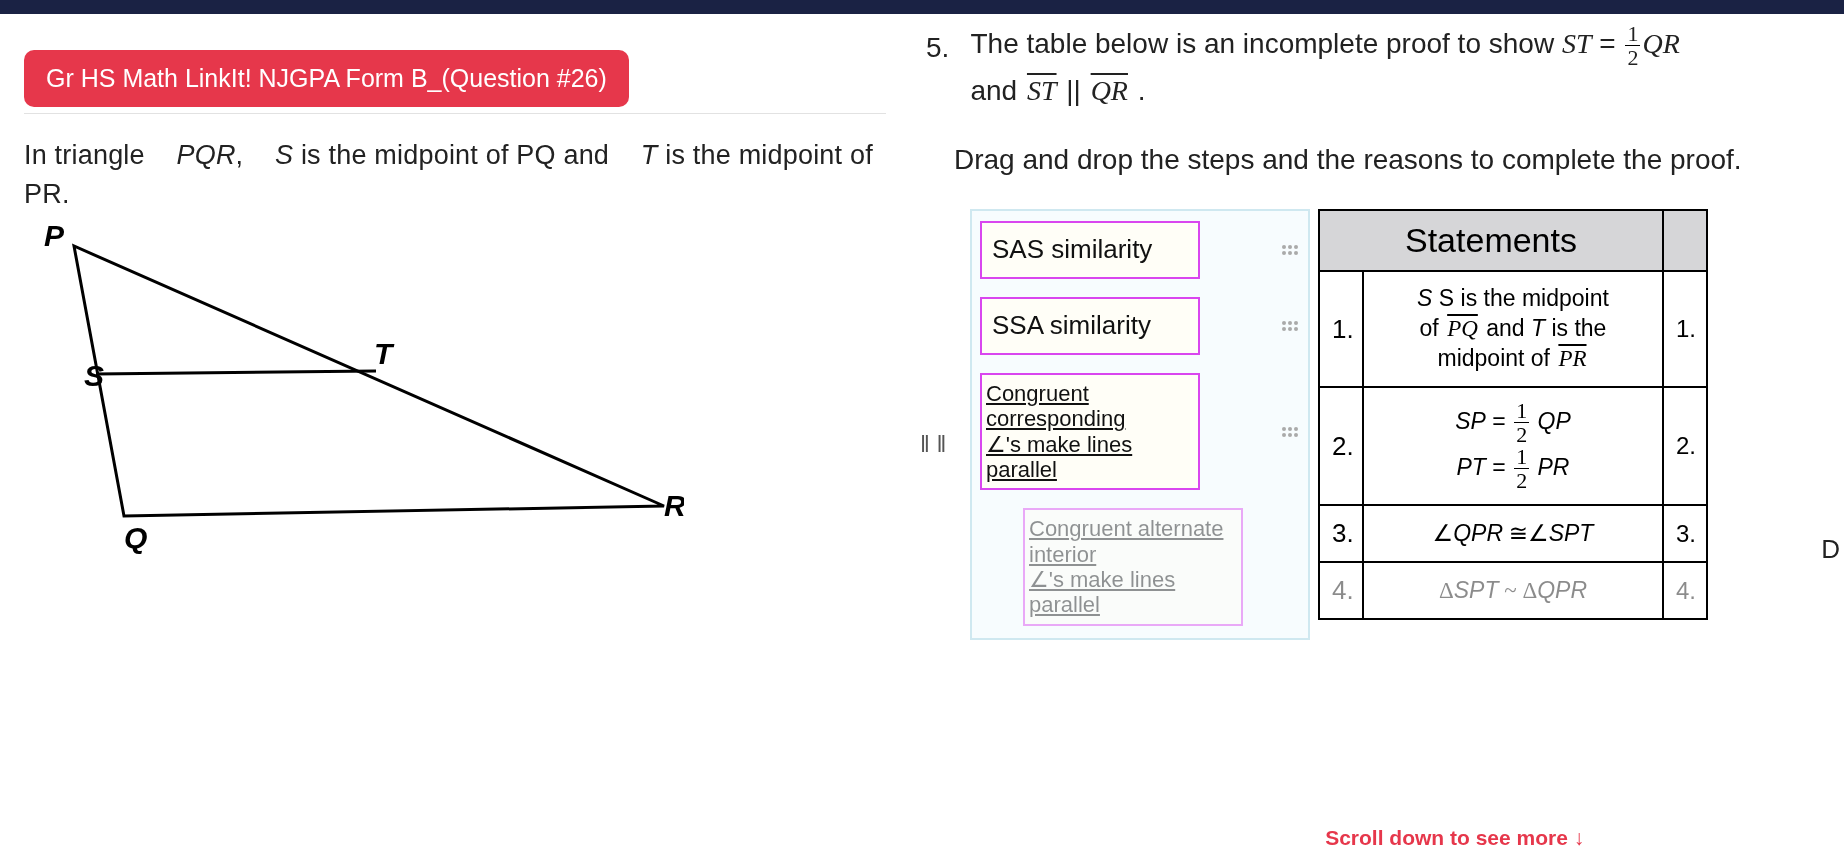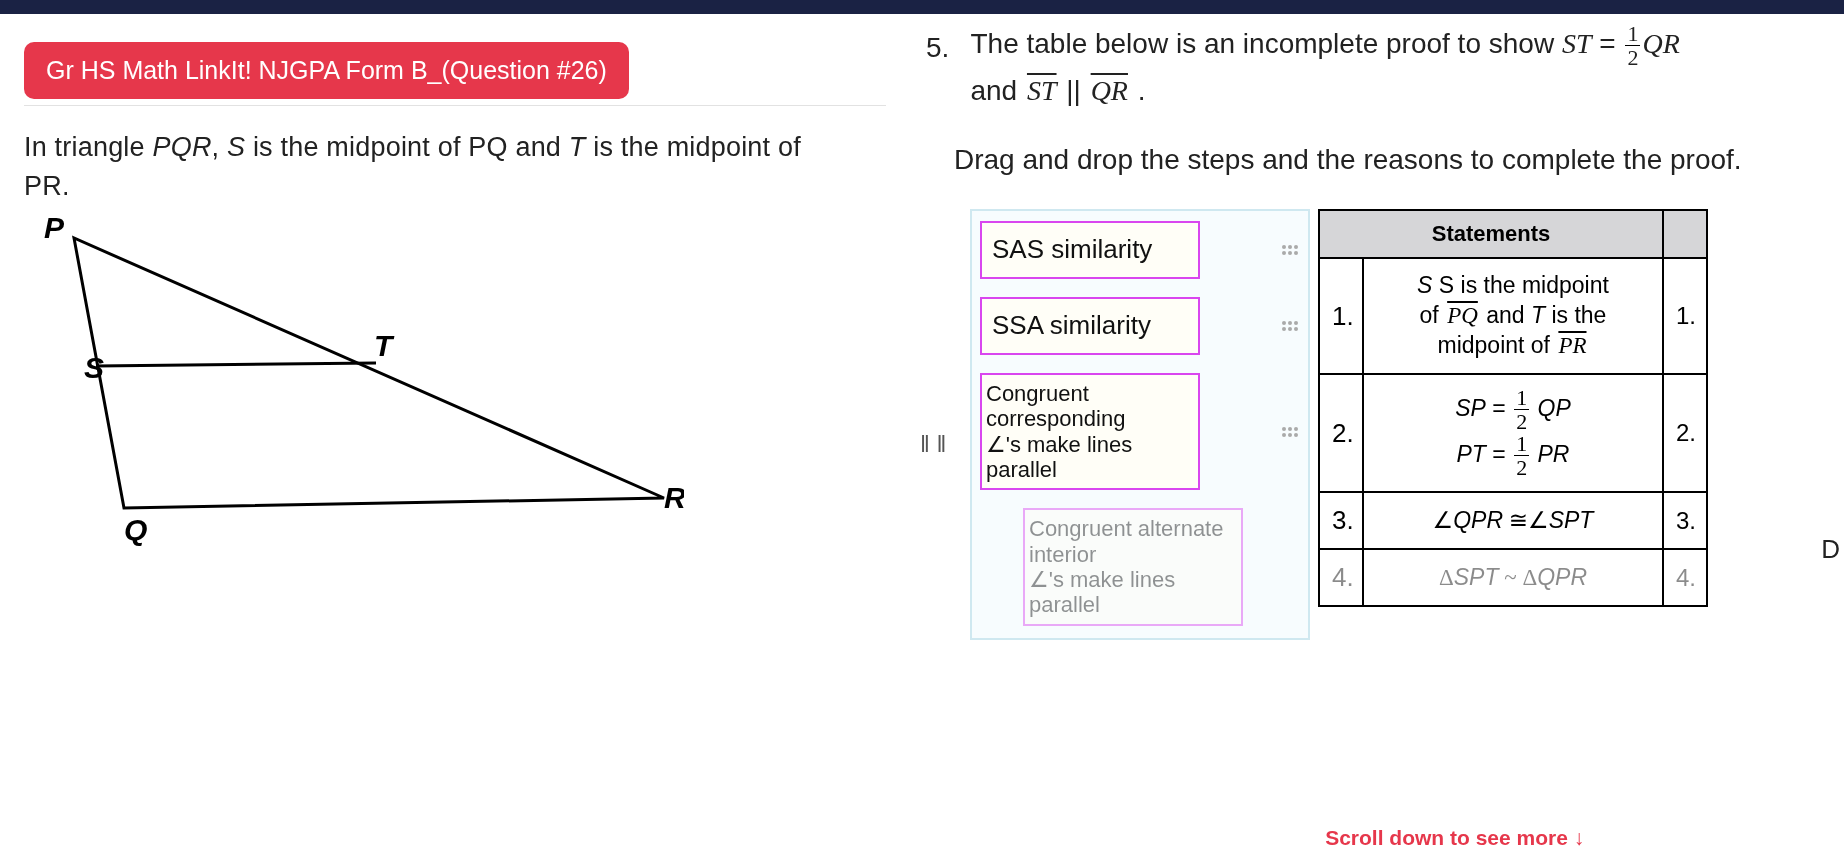--- a/index.html
+++ b/index.html
@@ -18,21 +18,21 @@
     height: 14px;
     background: #1a2244;
     width: 100%;
   }
   .main {
     display: flex;
     height: calc(100% - 14px);
   }
   .left-pane {
     width: 910px;
-    padding: 8px 24px;
+    padding: 16px 24px;
     position: relative;
   }
   .right-pane {
     flex: 1;
     padding: 0 0 0 16px;
     position: relative;
   }
   .badge {
     background: #e6374b;
     color: #fff;
@@ -42,21 +42,21 @@
     display: inline-block;
     margin-top: 20px;
   }
   .stem {
     font-size: 27px;
     line-height: 1.45;
     margin-top: 22px;
     color: #222;
     letter-spacing: 0.2px;
   }
-  .stem em { font-style: italic; }
+  .stem em { font-style: italic; margin-left: 24px; }
   .triangle-wrap {
     margin-top: 2px;
   }
   .divider-line {
     border-top: 1px solid #e2e2e2;
     margin-top: 6px;
   }
   .vert-handle {
     position: absolute;
     left: 920px;
@@ -119,21 +119,21 @@
   .drag-tile {
     border: 2px solid #d946ef;
     background: #fffef7;
     padding: 12px 10px;
     font-size: 26px;
     text-align: left;
     width: 220px;
     line-height: 1.15;
     color: #111;
   }
-  .drag-tile.small { font-size: 22px; padding: 6px 4px; }
+  .drag-tile.small { font-size: 22px; padding: 6px 4px; text-decoration: underline; }
   .drag-tile.faded { opacity: 0.45; }
   .grip {
     width: 20px;
     display: flex;
     flex-wrap: wrap;
     gap: 2px;
     justify-content: center;
     margin-left: 6px;
   }
   .grip span {
@@ -142,22 +142,22 @@
   table.proof {
     border-collapse: collapse;
     margin-left: 8px;
     font-size: 24px;
     color: #000;
   }
   table.proof th {
     background: #d6d6d8;
     border: 2px solid #000;
     padding: 10px 18px;
-    font-weight: bold;
-    font-size: 22px;
+    font-weight: normal;
+    font-size: 34px;
   }
   table.proof td {
     border: 2px solid #000;
     padding: 12px 2px;
     text-align: center;
     vertical-align: middle;
     background: #fff;
   }
   table.proof td.numcell {
     width: 44px;

